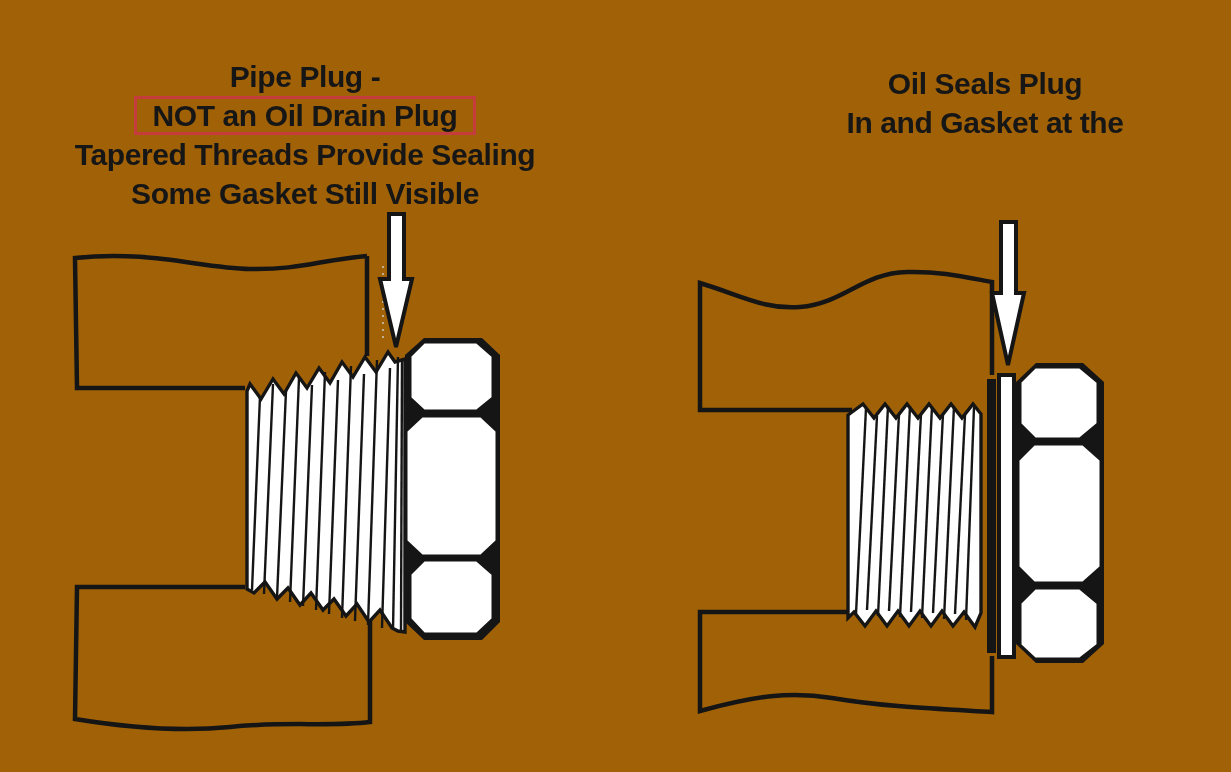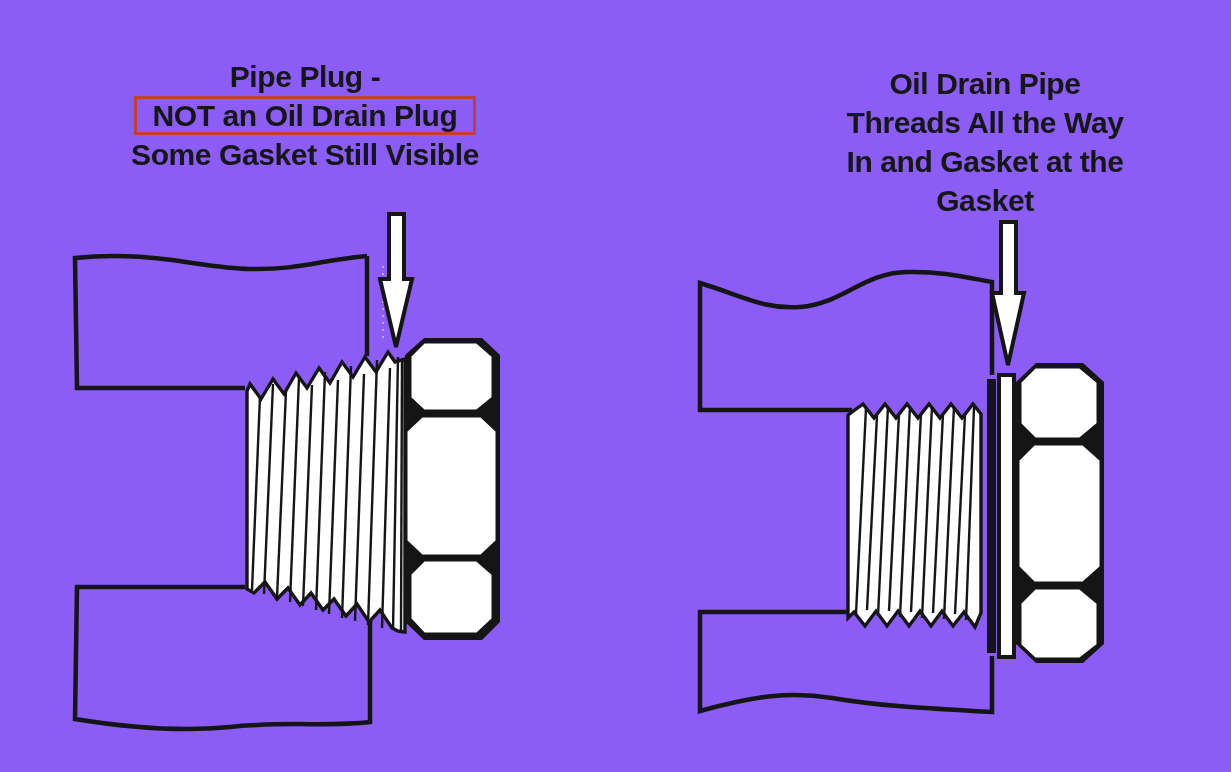--- a/index.html
+++ b/index.html
@@ -1,19 +1,19 @@
 <!DOCTYPE html>
 <html><head>
 <meta charset="utf-8">
 <style>
   html,body{margin:0;padding:0;background:#ffffff;}
   .canvas{
     position:relative;
     width:1231px;height:772px;
-    background:#8b5cf6;
+    background:#a16207;
     font-family:"Liberation Sans", sans-serif;
     overflow:hidden;
   }
   .cap{
     position:absolute;
     text-align:center;
     font-weight:700;
     font-size:30px;
     line-height:39px;
     color:#161616;
@@ -32,28 +32,27 @@
   .ink{stroke:#151515;fill:none;}
 </style>
 </head>
 <body>
 
 <div class="canvas">
 
   <div class="cap cap-left">
     <div>Pipe Plug -</div>
     <div><span class="boxed">NOT an Oil Drain Plug</span></div>
+    <div>Tapered Threads Provide Sealing</div>
     <div>Some Gasket Still Visible</div>
   </div>
 
   <div class="cap cap-right">
-    <div>Oil Drain Pipe</div>
-    <div>Threads All the Way</div>
+    <div>Oil Seals Plug</div>
     <div>In and Gasket at the</div>
-    <div>Gasket</div>
   </div>
 
   <svg class="diagram" width="1231" height="772" viewBox="0 0 1231 772">
 
     <g>
 
       <path class="ink" stroke-width="4.5" d="M367,256 C320,260 300,270 250,269 C200,268 150,250 75,258 L77,388 L245,388"></path>
 
       <path class="ink" stroke-width="4.5" d="M367,256 L367,356"></path>
 

